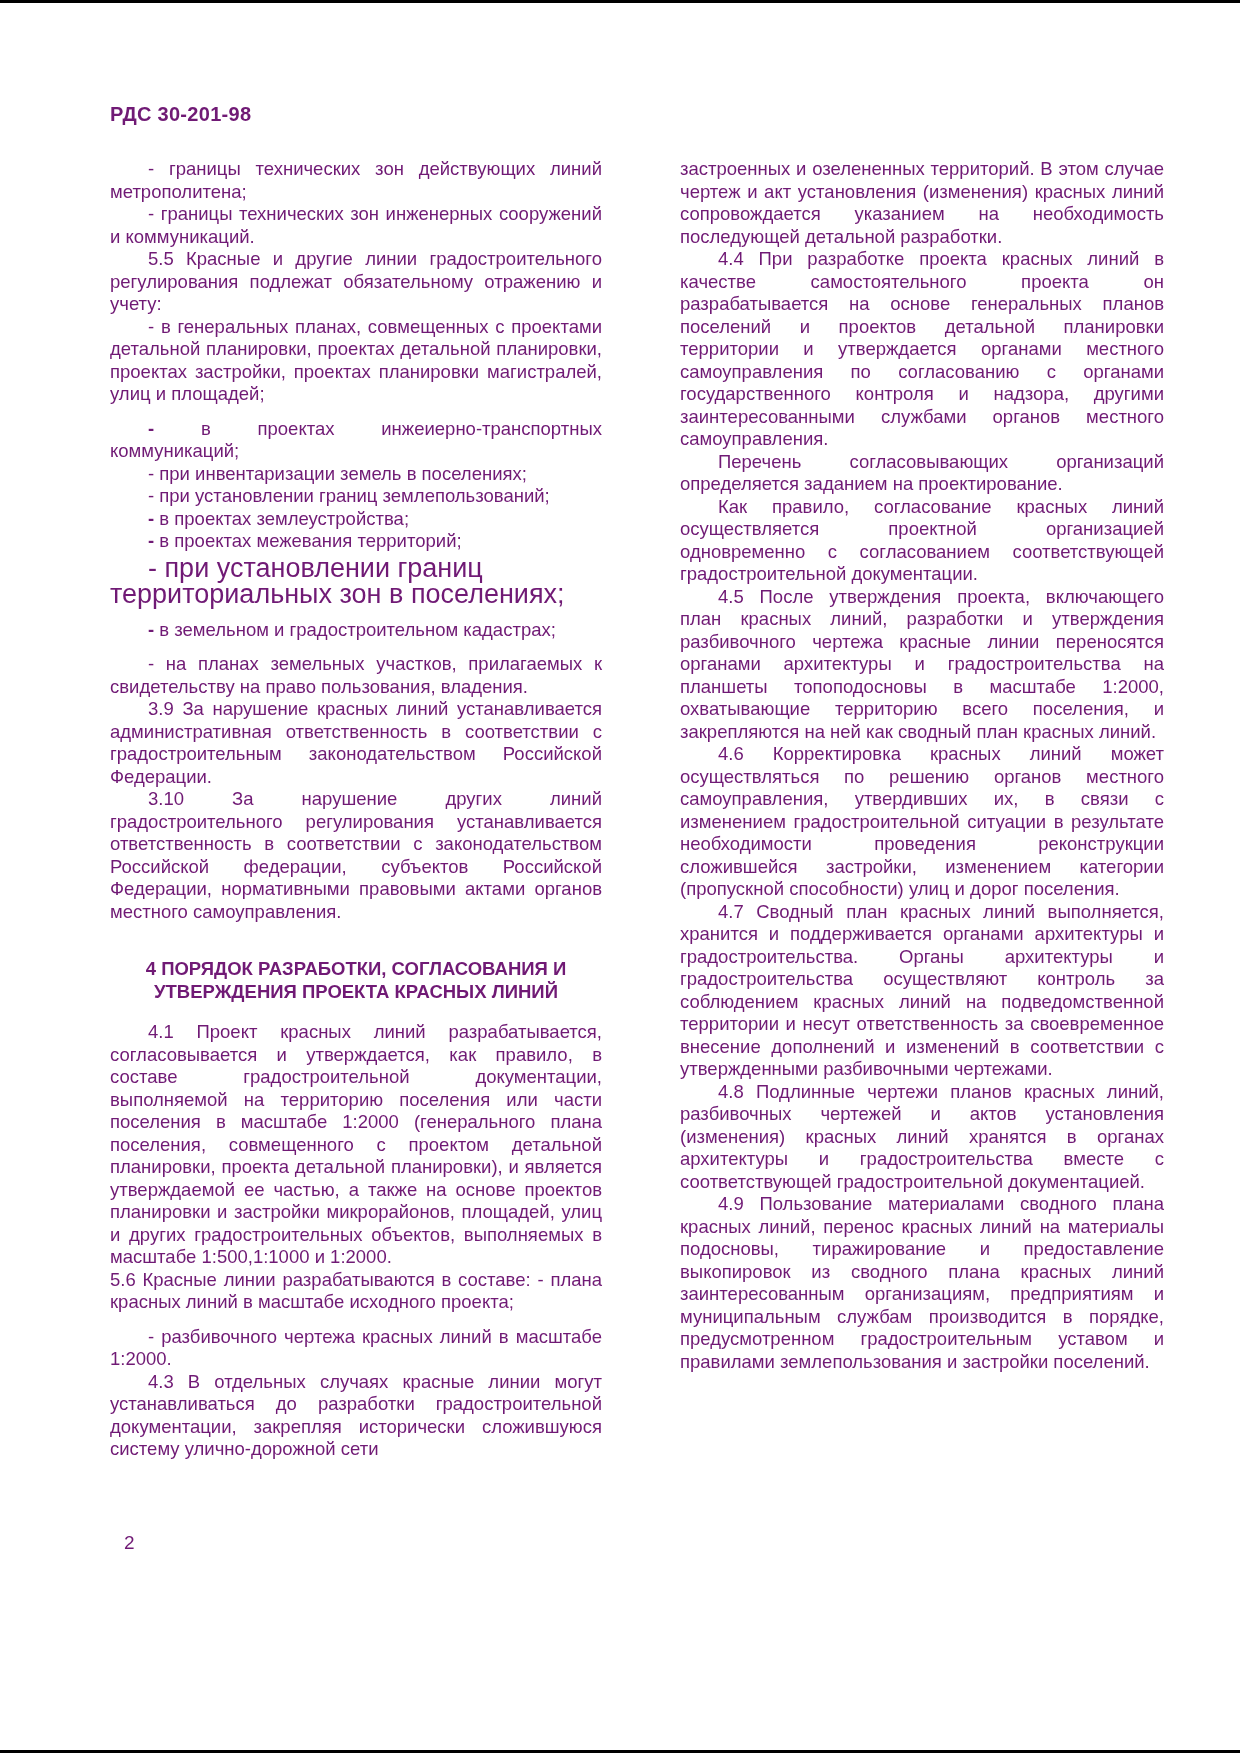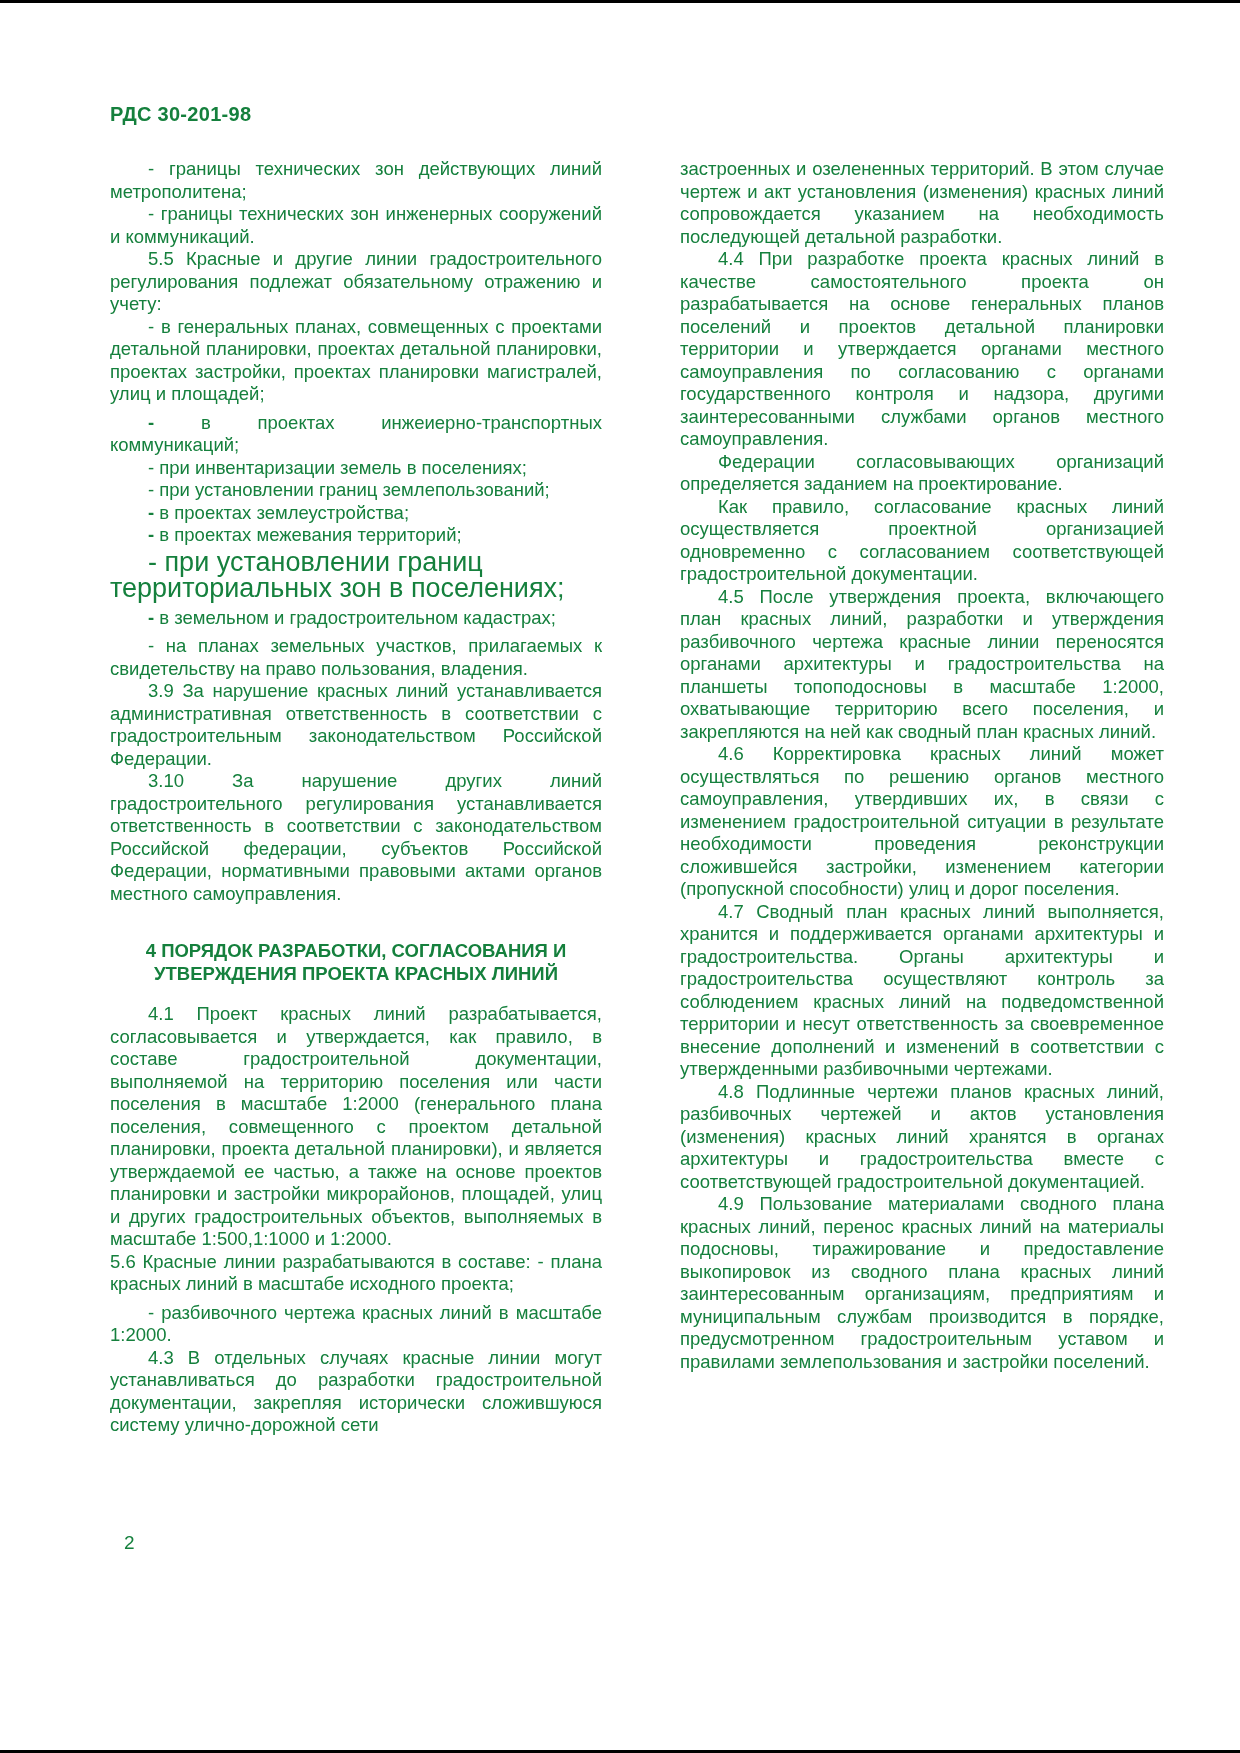--- a/index.html
+++ b/index.html
@@ -6,21 +6,21 @@
     margin: 0;
     padding: 0;
     background: #e8e8e8;
   }
   .page {
     position: relative;
     width: 1240px;
     height: 1753px;
     margin: 0 auto;
     background: #ffffff;
-    color: #15803d;
+    color: #701a75;
     font-family: "Liberation Sans", "DejaVu Sans", sans-serif;
     overflow: hidden;
   }
   .scan-edge {
     position: absolute;
     left: 0;
     width: 100%;
     height: 3px;
     background: #000;
   }
@@ -46,21 +46,21 @@
   .col.left  { width: 492px; }
   .col.right { width: 484px; }
 
   .para {
     margin: 0;
     text-align: justify;
     text-indent: 38px;
     white-space: pre-line;
   }
   .para.noindent { text-indent: 0; }
-  .para.gap { margin-top: 6px; }
+  .para.gap { margin-top: 12px; }
   .para.large {
     font-size: 27px;
     line-height: 26px;
     text-align: left;
     margin-top: 2px;
     margin-bottom: 2px;
   }
   .para.heading {
     font-weight: bold;
     text-align: center;
@@ -104,21 +104,21 @@
         <p class="para heading">4 ПОРЯДОК РАЗРАБОТКИ, СОГЛАСОВАНИЯ И
 УТВЕРЖДЕНИЯ ПРОЕКТА КРАСНЫХ ЛИНИЙ</p>
         <p class="para">4.1 Проект красных линий разрабатывается, согласовывается и утверждается, как правило, в составе градостроительной документации, выполняемой на территорию поселения или части поселения в масштабе 1:2000 (генерального плана поселения, совмещенного с проектом детальной планировки, проекта детальной планировки), и является утверждаемой ее частью, а также на основе проектов планировки и застройки микрорайонов, площадей, улиц и других градостроительных объектов, выполняемых в масштабе 1:500,1:1000 и 1:2000.</p>
         <p class="para noindent">5.6 Красные линии разрабатываются в составе: - плана красных линий в масштабе исходного проекта;</p>
         <p class="para gap">- разбивочного чертежа красных линий в масштабе 1:2000.</p>
         <p class="para">4.3 В отдельных случаях красные линии могут устанавливаться до разработки градостроительной документации, закрепляя исторически сложившуюся систему улично-дорожной сети</p>
       </div>
     <div class="col right" id="col-right">
         <p class="para noindent">застроенных и озелененных территорий. В этом случае чертеж и акт установления (изменения) красных линий сопровождается указанием на необходимость последующей детальной разработки.</p>
         <p class="para">4.4 При разработке проекта красных линий в качестве самостоятельного проекта он разрабатывается на основе генеральных планов поселений и проектов детальной планировки территории и утверждается органами местного самоуправления по согласованию с органами государственного контроля и надзора, другими заинтересованными службами органов местного самоуправления.</p>
-        <p class="para">Федерации согласовывающих организаций определяется заданием на проектирование.</p>
+        <p class="para">Перечень согласовывающих организаций определяется заданием на проектирование.</p>
         <p class="para">Как правило, согласование красных линий осуществляется проектной организацией одновременно с согласованием соответствующей градостроительной документации.</p>
         <p class="para">4.5 После утверждения проекта, включающего план красных линий, разработки и утверждения разбивочного чертежа красные линии переносятся органами архитектуры и градостроительства на планшеты топоподосновы в масштабе 1:2000, охватывающие территорию всего поселения, и закрепляются на ней как сводный план красных линий.</p>
         <p class="para">4.6 Корректировка красных линий может осуществляться по решению органов местного самоуправления, утвердивших их, в связи с изменением градостроительной ситуации в результате необходимости проведения реконструкции сложившейся застройки, изменением категории (пропускной способности) улиц и дорог поселения.</p>
         <p class="para">4.7 Сводный план красных линий выполняется, хранится и поддерживается органами архитектуры и градостроительства. Органы архитектуры и градостроительства осуществляют контроль за соблюдением красных линий на подведомственной территории и несут ответственность за своевременное внесение дополнений и изменений в соответствии с утвержденными разбивочными чертежами.</p>
         <p class="para">4.8 Подлинные чертежи планов красных линий, разбивочных чертежей и актов установления (изменения) красных линий хранятся в органах архитектуры и градостроительства вместе с соответствующей градостроительной документацией.</p>
         <p class="para">4.9 Пользование материалами сводного плана красных линий, перенос красных линий на материалы подосновы, тиражирование и предоставление выкопировок из сводного плана красных линий заинтересованным организациям, предприятиям и муниципальным службам производится в порядке, предусмотренном градостроительным уставом и правилами землепользования и застройки поселений.</p>
       </div>
   </div>
 
   <div class="page-number">2</div>

